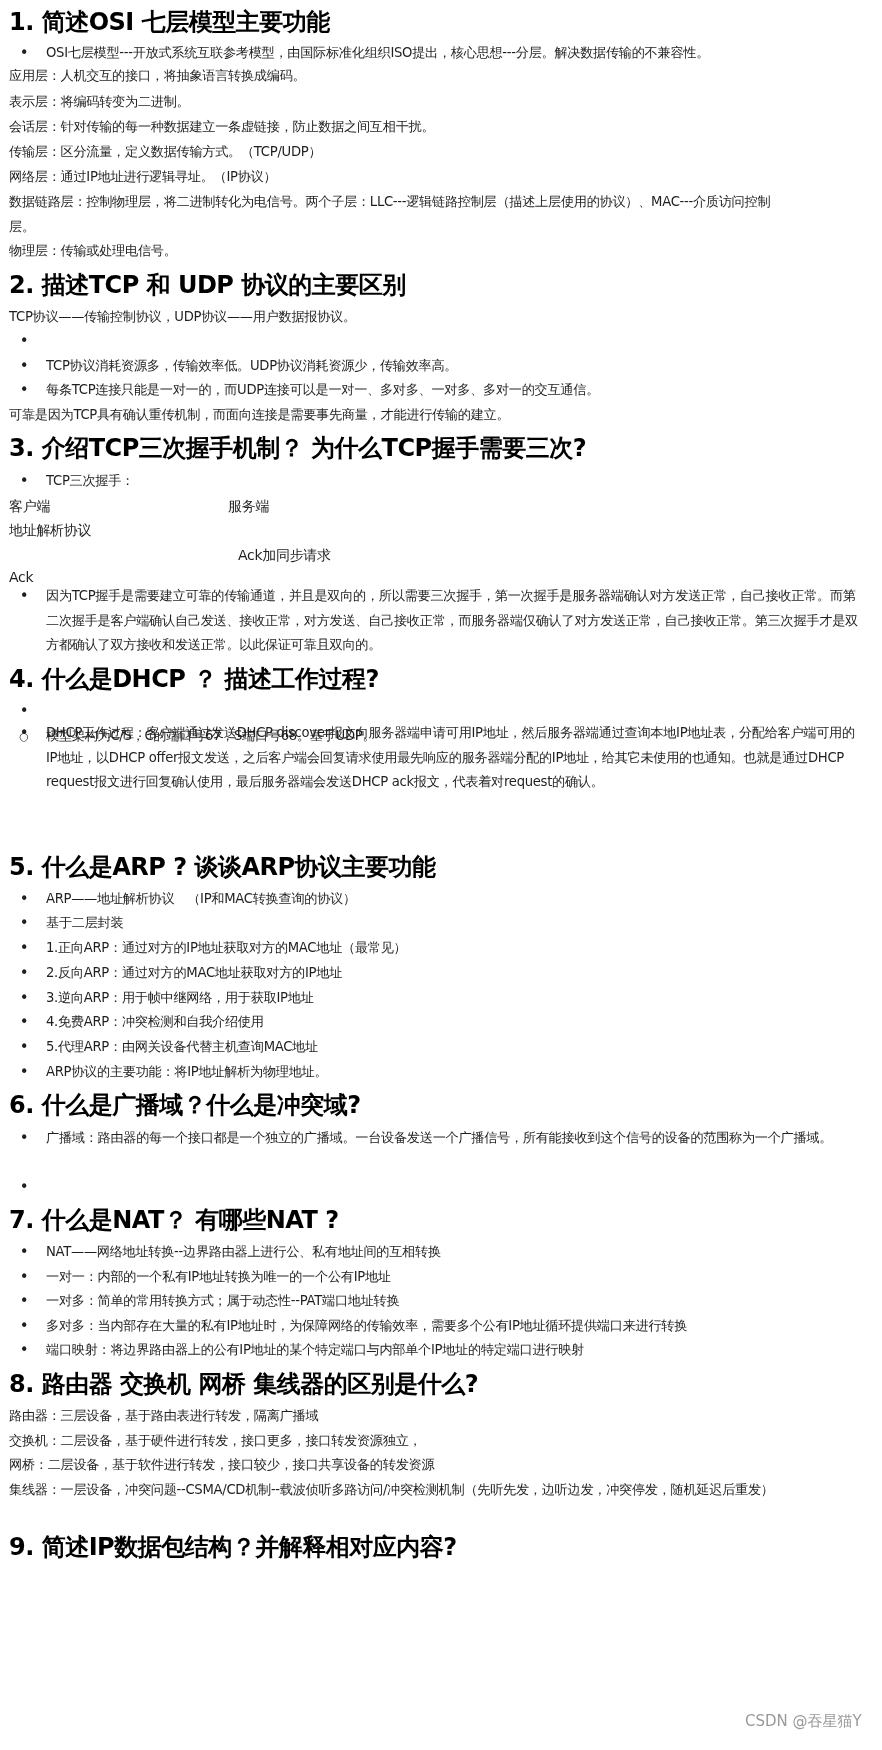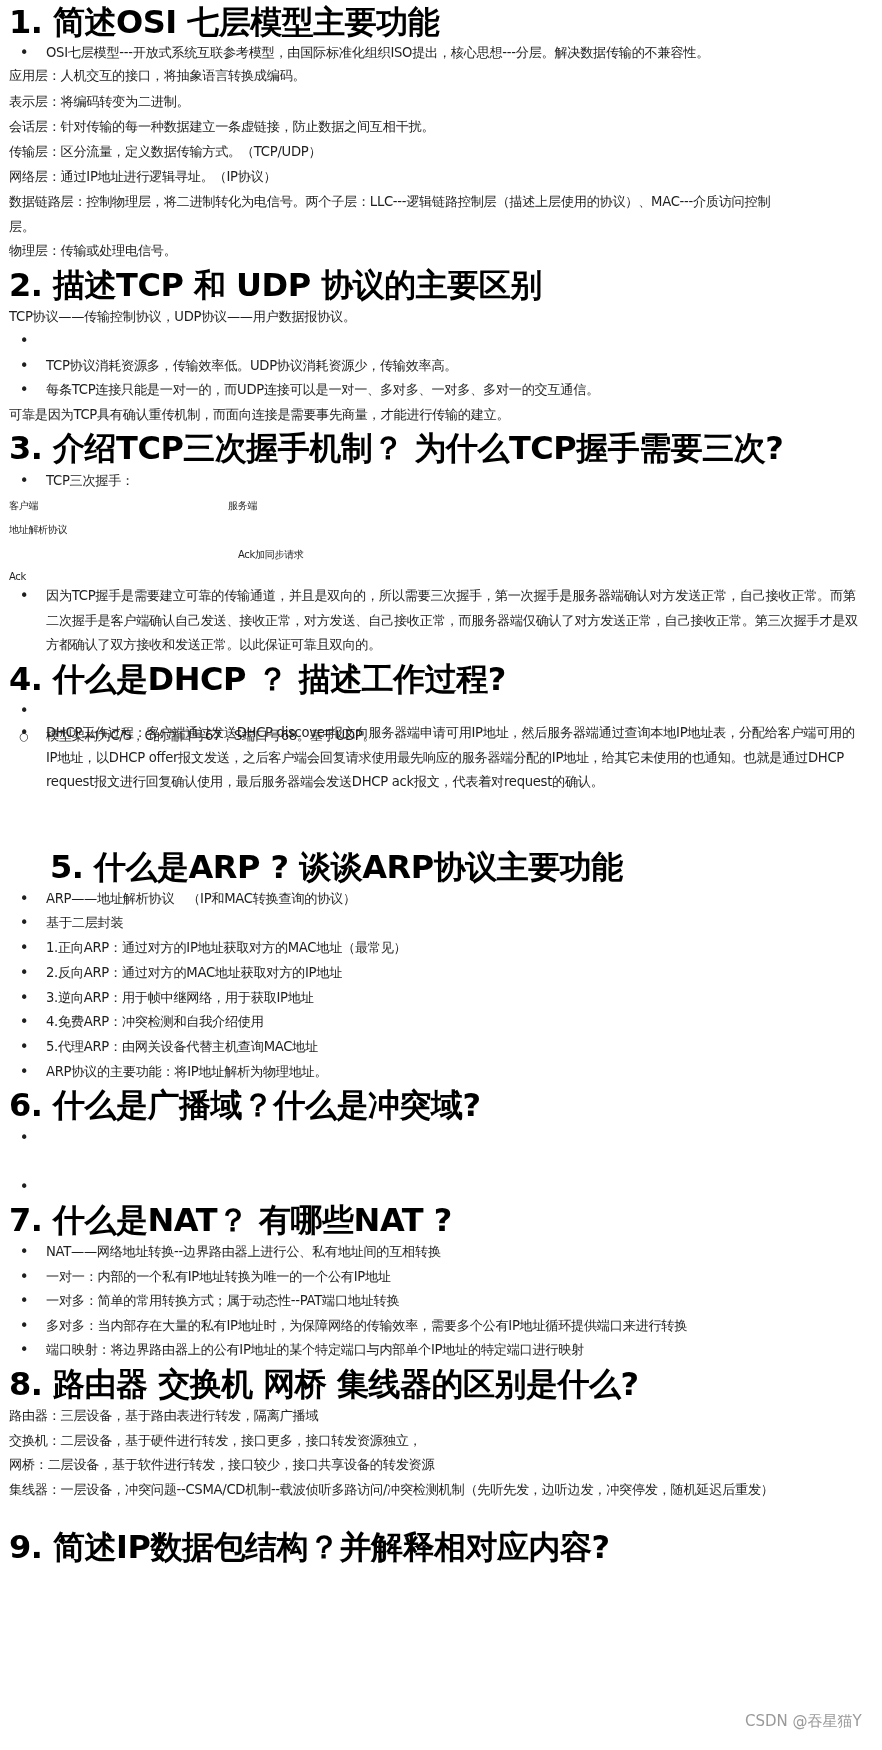--- a/index.html
+++ b/index.html
@@ -5,21 +5,21 @@
   html, body { margin: 0; padding: 0; background: #ffffff; }
   body {
     width: 882px; height: 1750px; position: relative; overflow: hidden;
     font-family: "DejaVu Sans", "Liberation Sans", sans-serif;
     color: #1a1a1a;
   }
   .doc { position: absolute; left: 0; top: 0; width: 882px; }
   .h {
     position: absolute; left: 9px;
     font-family: "DejaVu Sans", sans-serif;
-    font-weight: bold; font-size: 32px; line-height: 30px;
+    font-weight: bold; font-size: 24px; line-height: 30px;
     color: #000; white-space: nowrap; letter-spacing: -0.5px;
   }
   .p {
     position: absolute; left: 9px;
     font-size: 13.2px; line-height: 24.6px; color: #1f1f1f;
     white-space: nowrap; letter-spacing: -0.3px;
   }
   .li {
     position: absolute; left: 46px;
     font-size: 13.2px; line-height: 24.6px; color: #1f1f1f;
@@ -32,21 +32,21 @@
     position: absolute; left: -29px; top: 0; width: 14px; text-align: center;
     font-size: 13px; color: #1f1f1f;
   }
   .bullet.disc::before { content: "•"; font-size: 15px; }
   .bullet.circle::before { content: "○"; font-size: 11px; }
   .watermark {
     position: absolute; left: 745px; top: 1712px;
     font-size: 15px; color: #9a9a9a; white-space: nowrap;
     font-family: "DejaVu Sans", sans-serif;
   }
-  .abs { position: absolute; font-size: 10px; line-height: 24.6px; color: #1f1f1f; white-space: nowrap; letter-spacing: -0.3px; }
+  .abs { position: absolute; font-size: 14px; line-height: 24.6px; color: #1f1f1f; white-space: nowrap; letter-spacing: -0.3px; }
 </style>
 </head>
 <body>
 
 <div class="doc">
 
   <div class="h" style="top:7px;">1. 简述OSI 七层模型主要功能</div>
   <div class="li nowrap" style="top:41px;">
     <span class="bullet disc"></span>
     <span>OSI七层模型---开放式系统互联参考模型，由国际标准化组织ISO提出，核心思想---分层。解决数据传输的不兼容性。</span>
@@ -97,21 +97,21 @@
   </div>
   <div class="li nowrap" style="top:724px;">
     <span class="bullet circle"></span>
     <span>模型架构为C/S，C的端口号67，S端口号68。基于UDP。</span>
   </div>
   <div class="li wrap" style="top:721px;">
     <span class="bullet disc"></span>
     <span>DHCP工作过程：客户端通过发送DHCP discover报文向服务器端申请可用IP地址，然后服务器端通过查询本地IP地址表，分配给客户端可用的IP地址，以DHCP offer报文发送，之后客户端会回复请求使用最先响应的服务器端分配的IP地址，给其它未使用的也通知。也就是通过DHCP request报文进行回复确认使用，最后服务器端会发送DHCP ack报文，代表着对request的确认。</span>
   </div>
 
-  <div class="h" style="top:852px;margin-left:41px;">5. 什么是ARP ? 谈谈ARP协议主要功能</div>
+  <div class="h" style="top:852px;">5. 什么是ARP ? 谈谈ARP协议主要功能</div>
   <div class="li nowrap" style="top:887px;">
     <span class="bullet disc"></span>
     <span>ARP——地址解析协议　（IP和MAC转换查询的协议）</span>
   </div>
   <div class="li nowrap" style="top:911px;">
     <span class="bullet disc"></span>
     <span>基于二层封装</span>
   </div>
   <div class="li nowrap" style="top:936px;">
     <span class="bullet disc"></span>
@@ -134,20 +134,21 @@
     <span>5.代理ARP：由网关设备代替主机查询MAC地址</span>
   </div>
   <div class="li nowrap" style="top:1060px;">
     <span class="bullet disc"></span>
     <span>ARP协议的主要功能：将IP地址解析为物理地址。</span>
   </div>
 
   <div class="h" style="top:1090px;">6. 什么是广播域？什么是冲突域?</div>
   <div class="li wrap" style="top:1126px;">
     <span class="bullet disc"></span>
+    <span>广播域：路由器的每一个接口都是一个独立的广播域。一台设备发送一个广播信号，所有能接收到这个信号的设备的范围称为一个广播域。</span>
   </div>
   <div class="li nowrap" style="top:1175px;">
     <span class="bullet disc"></span>
   </div>
 
   <div class="h" style="top:1205px;">7. 什么是NAT？ 有哪些NAT ?</div>
   <div class="li nowrap" style="top:1240px;">
     <span class="bullet disc"></span>
     <span>NAT——网络地址转换--边界路由器上进行公、私有地址间的互相转换</span>
   </div>

